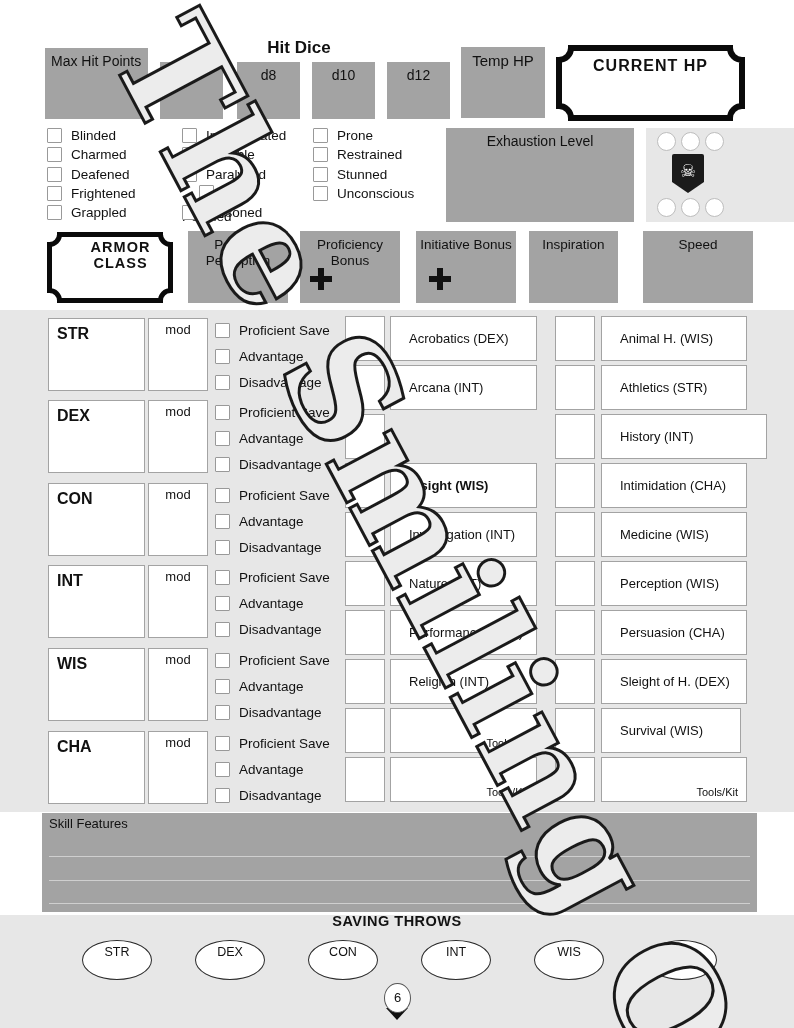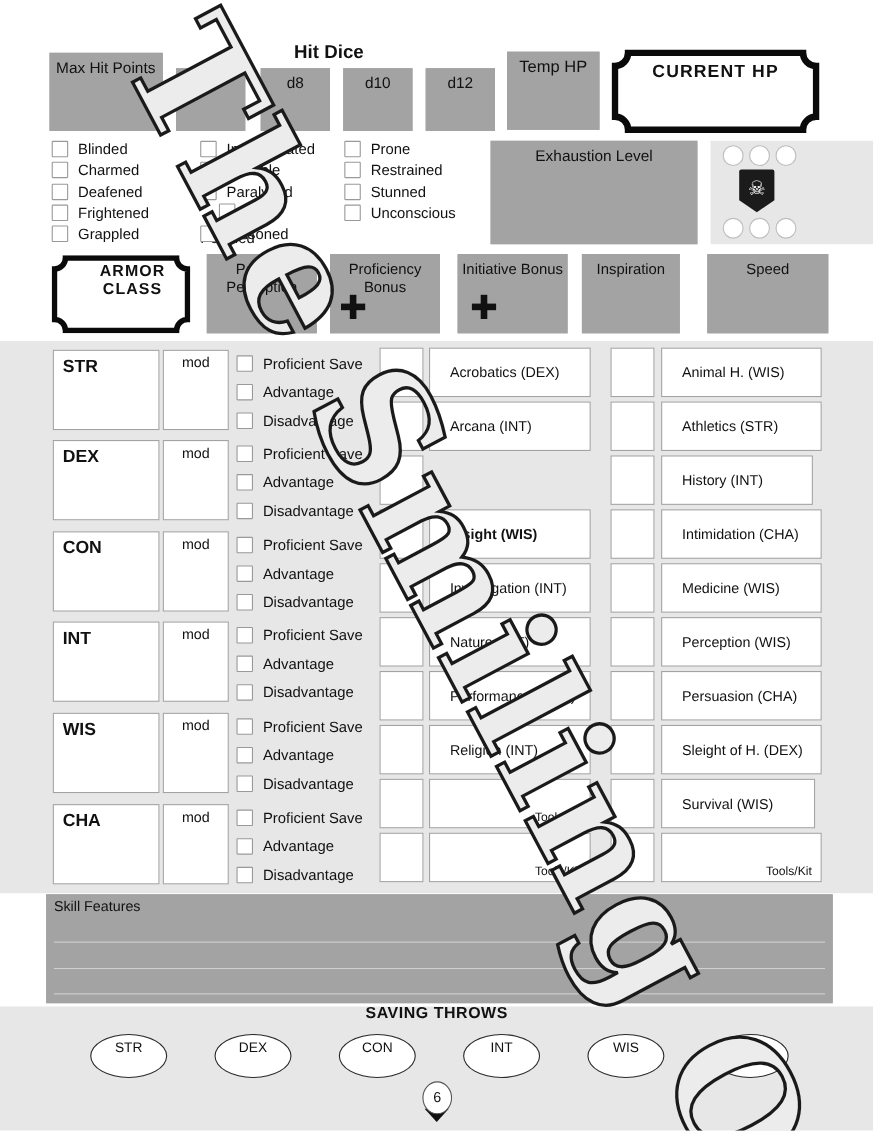--- a/index.html
+++ b/index.html
@@ -308,21 +308,21 @@
 
   <div class="sval" style="left:555px;top:316px;"></div>
     <div class="sname" style="left:601px;top:316px;width:146px;">
       <span>Animal H. (WIS)</span>
     </div>
   <div class="sval" style="left:555px;top:365px;"></div>
     <div class="sname" style="left:601px;top:365px;width:146px;">
       <span>Athletics (STR)</span>
     </div>
   <div class="sval" style="left:555px;top:414px;"></div>
-    <div class="sname" style="left:601px;top:414px;width:138px;">
+    <div class="sname" style="left:601px;top:414px;width:166px;">
       <span>History (INT)</span>
     </div>
   <div class="sval" style="left:555px;top:463px;"></div>
     <div class="sname" style="left:601px;top:463px;width:146px;">
       <span>Intimidation (CHA)</span>
     </div>
   <div class="sval" style="left:555px;top:512px;"></div>
     <div class="sname" style="left:601px;top:512px;width:146px;">
       <span>Medicine (WIS)</span>
     </div>

